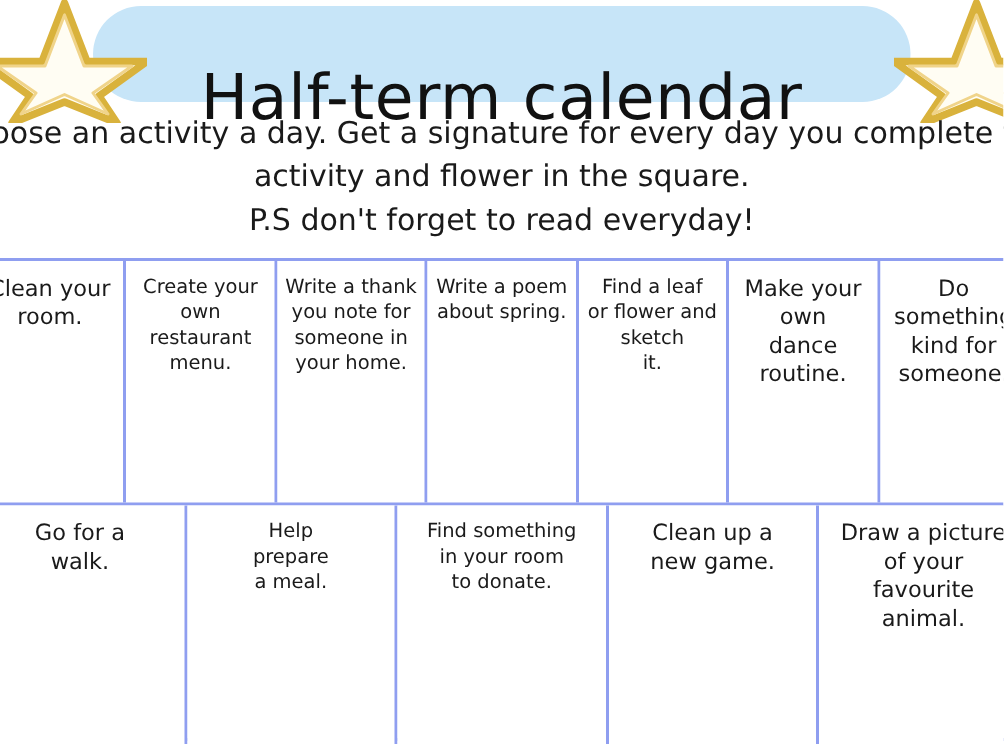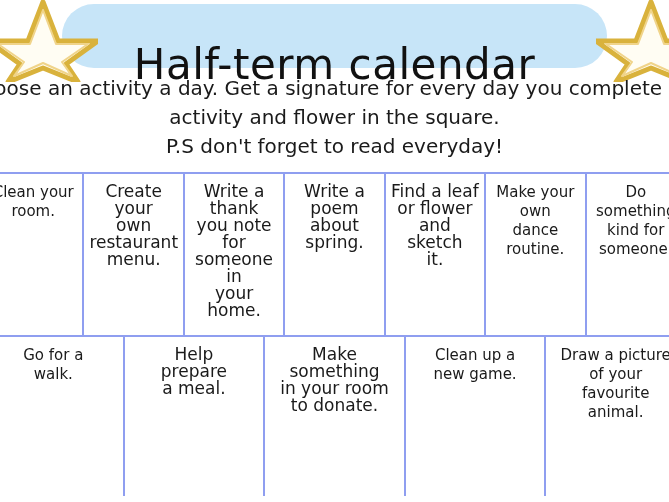--- a/index.html
+++ b/index.html
@@ -102,21 +102,21 @@
   .cal-row.row-2 { flex: 0 0 159px; border-top: 2px solid #8f9ef0; }
 
   .cal-cell {
     flex: 1 1 0;
     min-width: 0;
     border-right: 2px solid #8f9ef0;
     box-sizing: border-box;
     padding: 9px 5px 0 5px;
     text-align: center;
     font-family: "DejaVu Sans", sans-serif;
-    font-size: 17px;
+    font-size: 13px;
     line-height: 17px;
     color: #1a1a1a;
     background: #ffffff;
     white-space: pre-line;
     overflow: hidden;
   }
   .cal-cell:last-child { border-right: none; }
   .cal-cell.wide { font-size: 15px; line-height: 19px; }
 </style>
 </head>
@@ -173,21 +173,21 @@
 kind for
 someone.</div>
     </div>
 
     <div class="cal-row row-2">
       <div class="cal-cell wide">Go for a
 walk.</div>
       <div class="cal-cell">Help
 prepare
 a meal.</div>
-      <div class="cal-cell">Make something
+      <div class="cal-cell">Find something
 in your room
 to donate.</div>
       <div class="cal-cell wide">Clean up a
 new game.</div>
       <div class="cal-cell wide">Draw a picture
 of your
 favourite
 animal.</div>
     </div>
 

